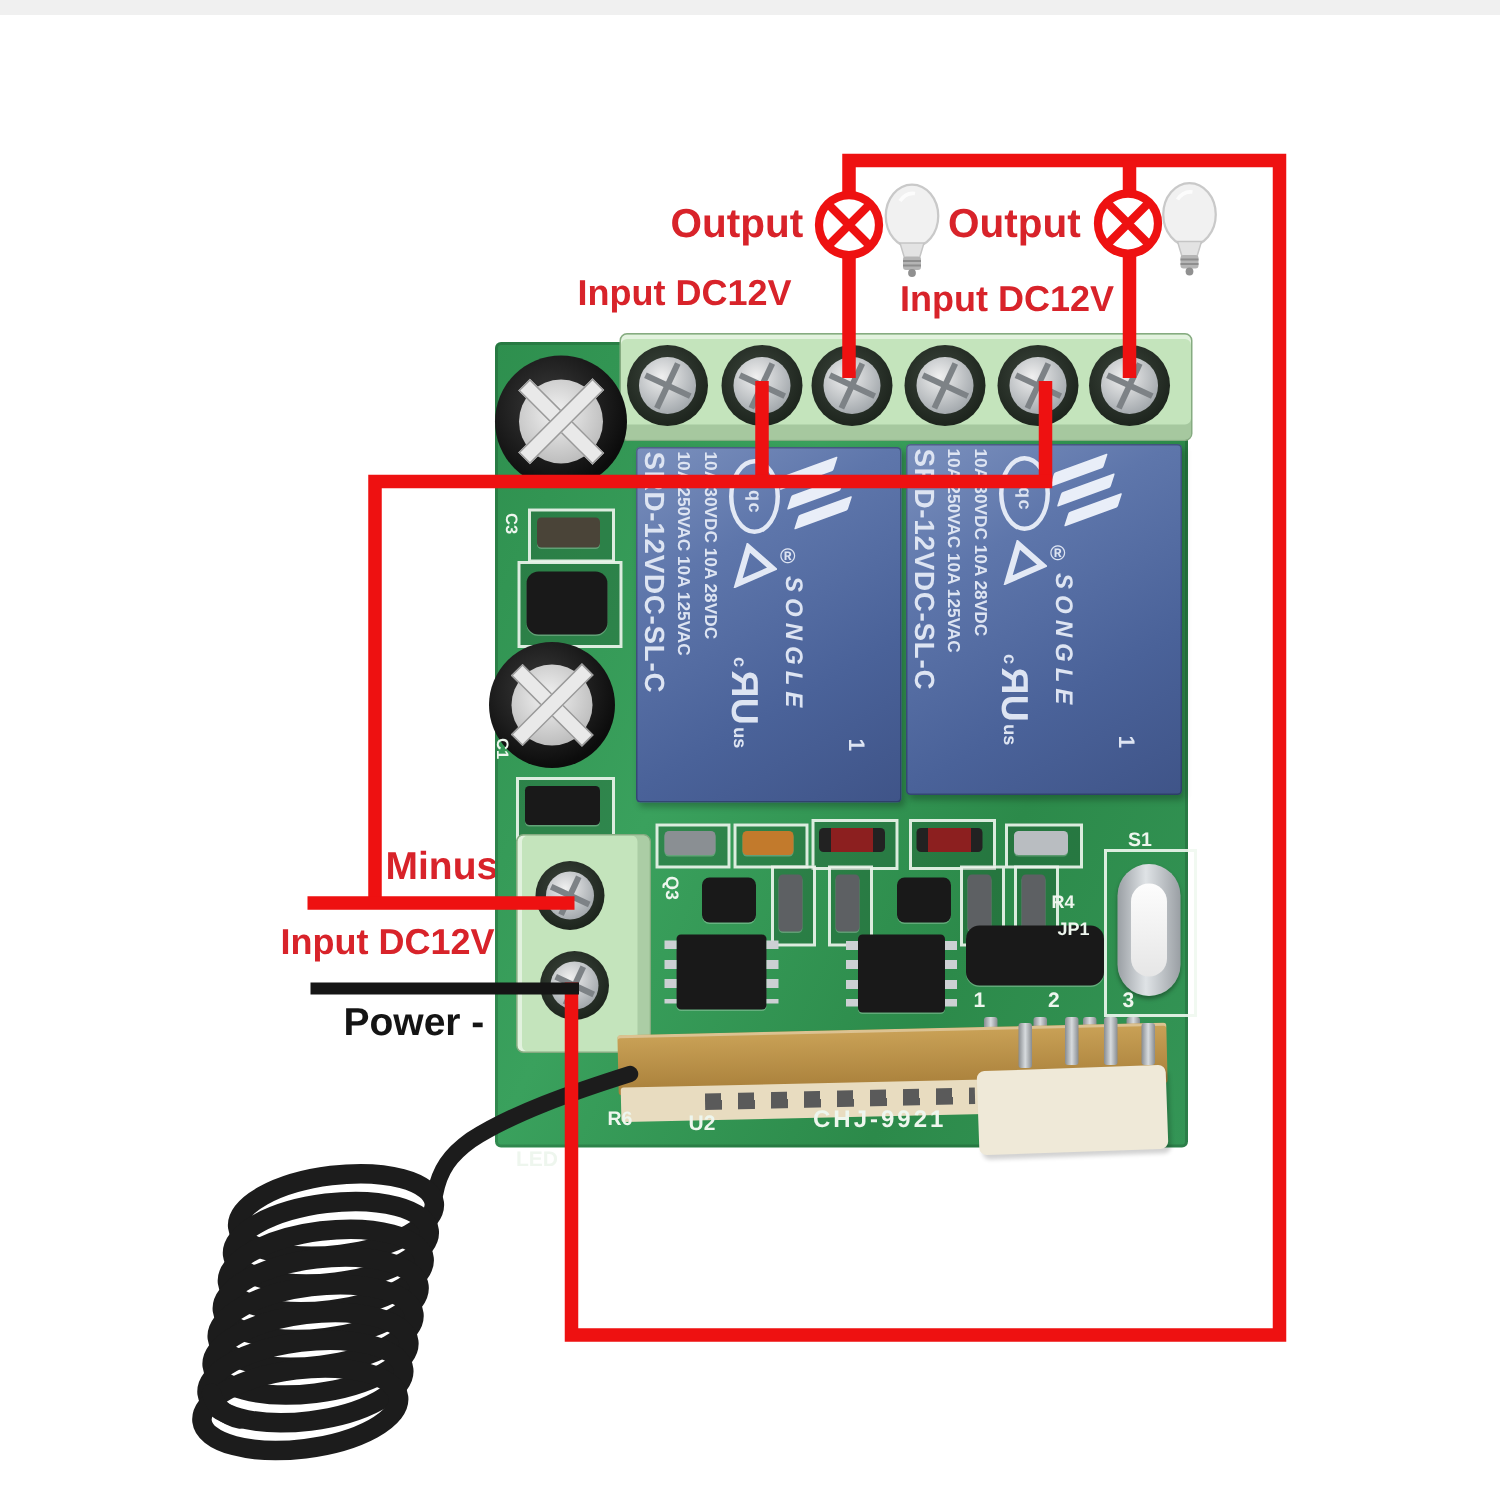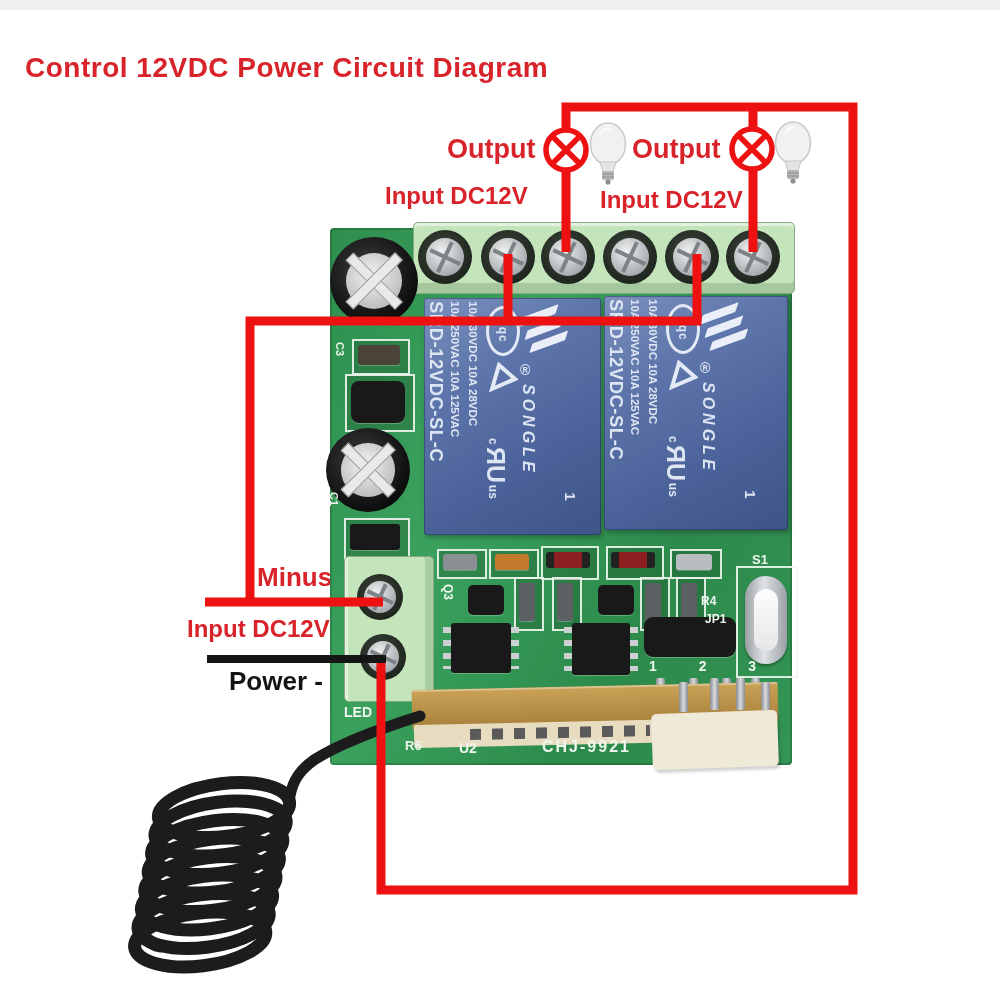--- a/index.html
+++ b/index.html
@@ -97,21 +97,20 @@
   svg.overlay{position:absolute;left:0;top:0;z-index:10;pointer-events:none;}
   .topstrip{left:0;top:0;width:1000px;height:10px;background:#f0f0f0;}
 </style>
 </head>
 <body>
 
 <div id="stage">
 
   <div class="abs topstrip"></div>
 
-  <div class="lbl title">Control 12VDC Power Circuit Diagram</div>
   <div class="lbl out1">Output</div>
   <div class="lbl out2">Output</div>
   <div class="lbl intop1">Input DC12V</div>
   <div class="lbl intop2">Input DC12V</div>
   <div class="lbl plus">Minus +</div>
   <div class="lbl inleft">Input DC12V</div>
   <div class="lbl black minus">Power -</div>
 
   <div class="abs board"></div>
 
@@ -249,21 +248,21 @@
 
   <div class="abs rfmod"></div>
   <div class="abs rfmod-edge"></div>
   <div class="abs padrow"></div>
   <div class="abs rfwhite"></div>
   <div class="pin-metal" style="left:679px;top:682px;height:30px;"></div>
   <div class="pin-metal" style="left:710px;top:678px;height:32px;"></div>
   <div class="pin-metal" style="left:736px;top:678px;height:32px;"></div>
   <div class="pin-metal" style="left:761px;top:682px;height:28px;"></div>
 
-  <div class="silktext" style="left:344px;top:704px;font-size:14px;">LED</div>
+  <div class="silktext" style="left:344px;top:764px;font-size:14px;">LED</div>
   <div class="silktext" style="left:405px;top:738px;font-size:13px;">R6</div>
   <div class="silktext" style="left:459px;top:740px;font-size:14px;">U2</div>
   <div class="silktext" style="left:510px;top:738px;font-size:16px;letter-spacing:2px;margin-left:32px;">CHJ-9921</div>
 
   <svg class="overlay" width="1000" height="1000" viewBox="0 0 1000 1000">
 
     <g stroke="#1c1c1c" fill="none" stroke-linecap="round">
       <path d="M420,716 C 382,728 342,742 314,760 C 300,770 293,780 290,796" stroke-width="11"></path>
       <ellipse cx="224" cy="810" rx="66" ry="26.5" stroke-width="13" transform="rotate(-7 224 810)"></ellipse>
       <ellipse cx="220.6" cy="828.5" rx="66" ry="26.5" stroke-width="13" transform="rotate(-7 220.6 828.5)"></ellipse>

